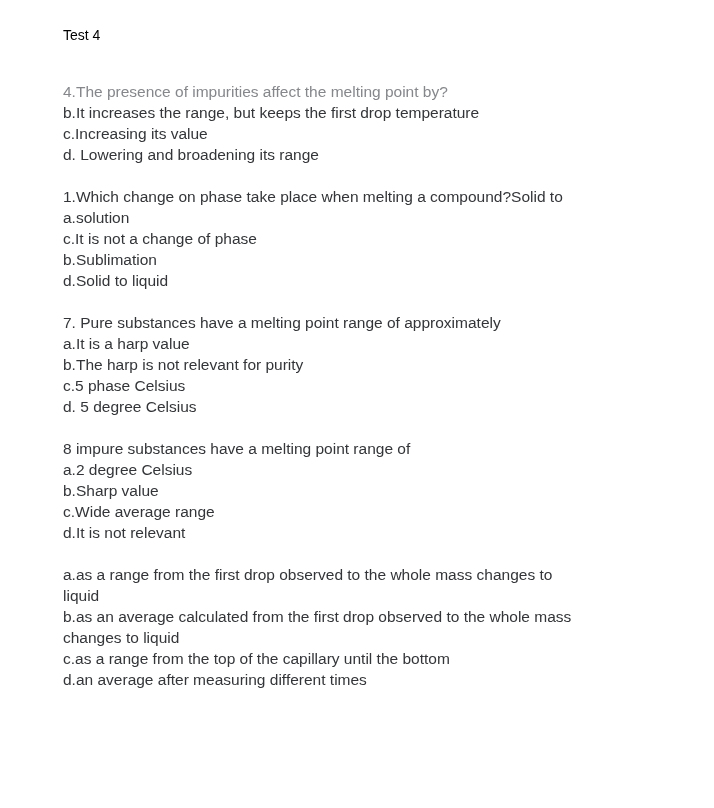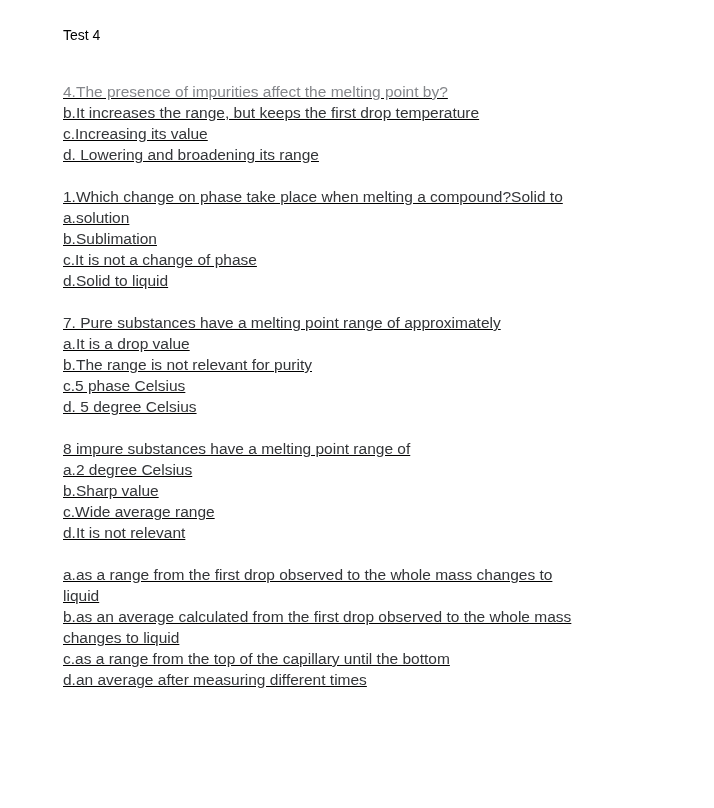--- a/index.html
+++ b/index.html
@@ -22,21 +22,20 @@
     background: var(--bg, #ffffff);
   }
   .doc-title {
     font-size: 14px;
     line-height: 16px;
     color: var(--title-color, #000000);
     white-space: pre;
   }
   .question-list {
     margin-top: 38px;
-    text-decoration: underline;
   }
   .question-block {
     margin: 0 0 21px 0;
   }
   .question-prompt,
   .option-line {
     font-size: 15.5px;
     line-height: 21px;
     color: var(--text-color, #333538);
     white-space: pre;
@@ -57,31 +56,31 @@
           <div class="option-line">b.It increases the range, but keeps the first drop temperature</div>
           <div class="option-line">c.Increasing its value</div>
           <div class="option-line">d. Lowering and broadening its range</div>
         </div>
   </div>
 
   <div class="question-block">
     <div class="question-prompt">1.Which change on phase take place when melting a compound?Solid to</div>
     <div>
           <div class="option-line">a.solution</div>
+          <div class="option-line">c.It is not a change of phase</div>
           <div class="option-line">b.Sublimation</div>
-          <div class="option-line">c.It is not a change of phase</div>
           <div class="option-line">d.Solid to liquid</div>
         </div>
   </div>
 
   <div class="question-block">
     <div class="question-prompt">7. Pure substances have a melting point range of approximately</div>
     <div>
-          <div class="option-line">a.It is a drop value</div>
-          <div class="option-line">b.The range is not relevant for purity</div>
+          <div class="option-line">a.It is a harp value</div>
+          <div class="option-line">b.The harp is not relevant for purity</div>
           <div class="option-line">c.5 phase Celsius</div>
           <div class="option-line">d. 5 degree Celsius</div>
         </div>
   </div>
 
   <div class="question-block">
     <div class="question-prompt">8 impure substances have a melting point range of</div>
     <div>
           <div class="option-line">a.2 degree Celsius</div>
           <div class="option-line">b.Sharp value</div>

